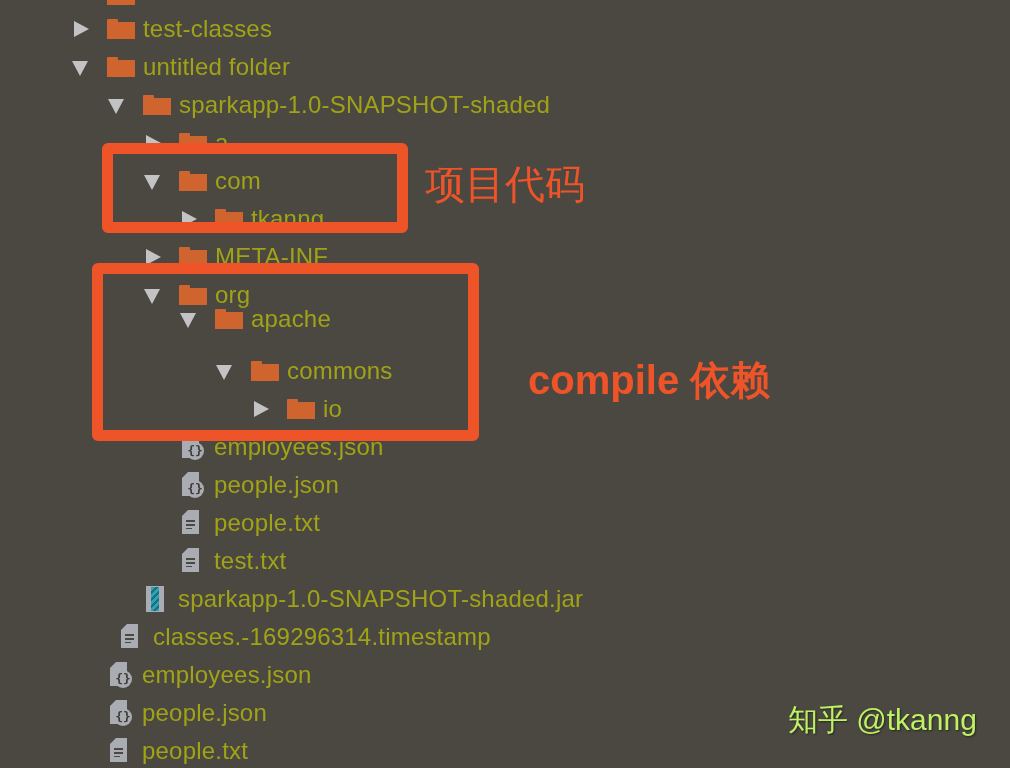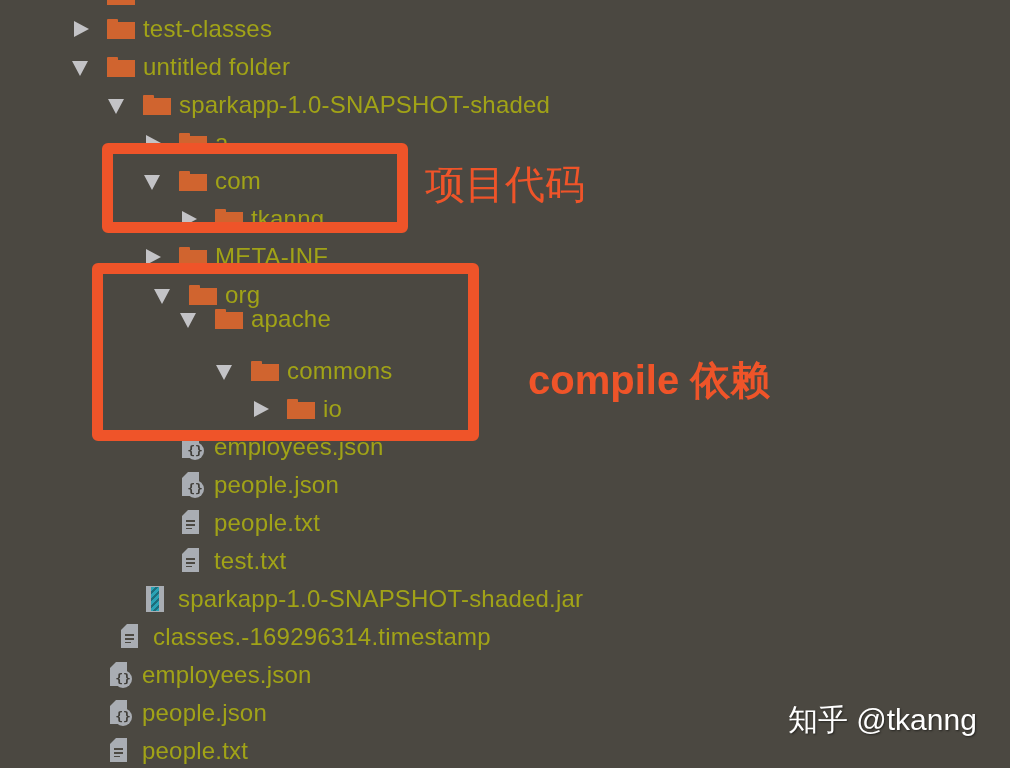--- a/index.html
+++ b/index.html
@@ -150,21 +150,21 @@
       position: absolute;
       color: #ef5429;
       font-size: 40px;
       white-space: nowrap;
       text-align: center;
     }
     .watermark {
       position: absolute;
       left: 788px;
       top: 700px;
-      color: #ffffff;
+      color: #bef264;
       font-size: 30px;
       white-space: nowrap;
       text-shadow: 1px 1px 2px rgba(0,0,0,0.5);
     }
   </style>
 </head>
 <body>
 
 <div class="tree">
 
@@ -209,21 +209,21 @@
     <span class="folder"></span>
     <span class="label">tkanng</span>
   </div>
 
   <div class="row" style="left:143px; top:238px;">
     <span class="arrow right"></span>
     <span class="folder"></span>
     <span class="label">META-INF</span>
   </div>
 
-  <div class="row" style="left:153px; top:276px;">
+  <div class="row" style="left:143px; top:276px;">
     <span class="arrow down"></span>
     <span class="folder"></span>
     <span class="label">org</span>
   </div>
 
   <div class="row" style="left:179px; top:300px;">
     <span class="arrow down"></span>
     <span class="folder"></span>
     <span class="label">apache</span>
   </div>

